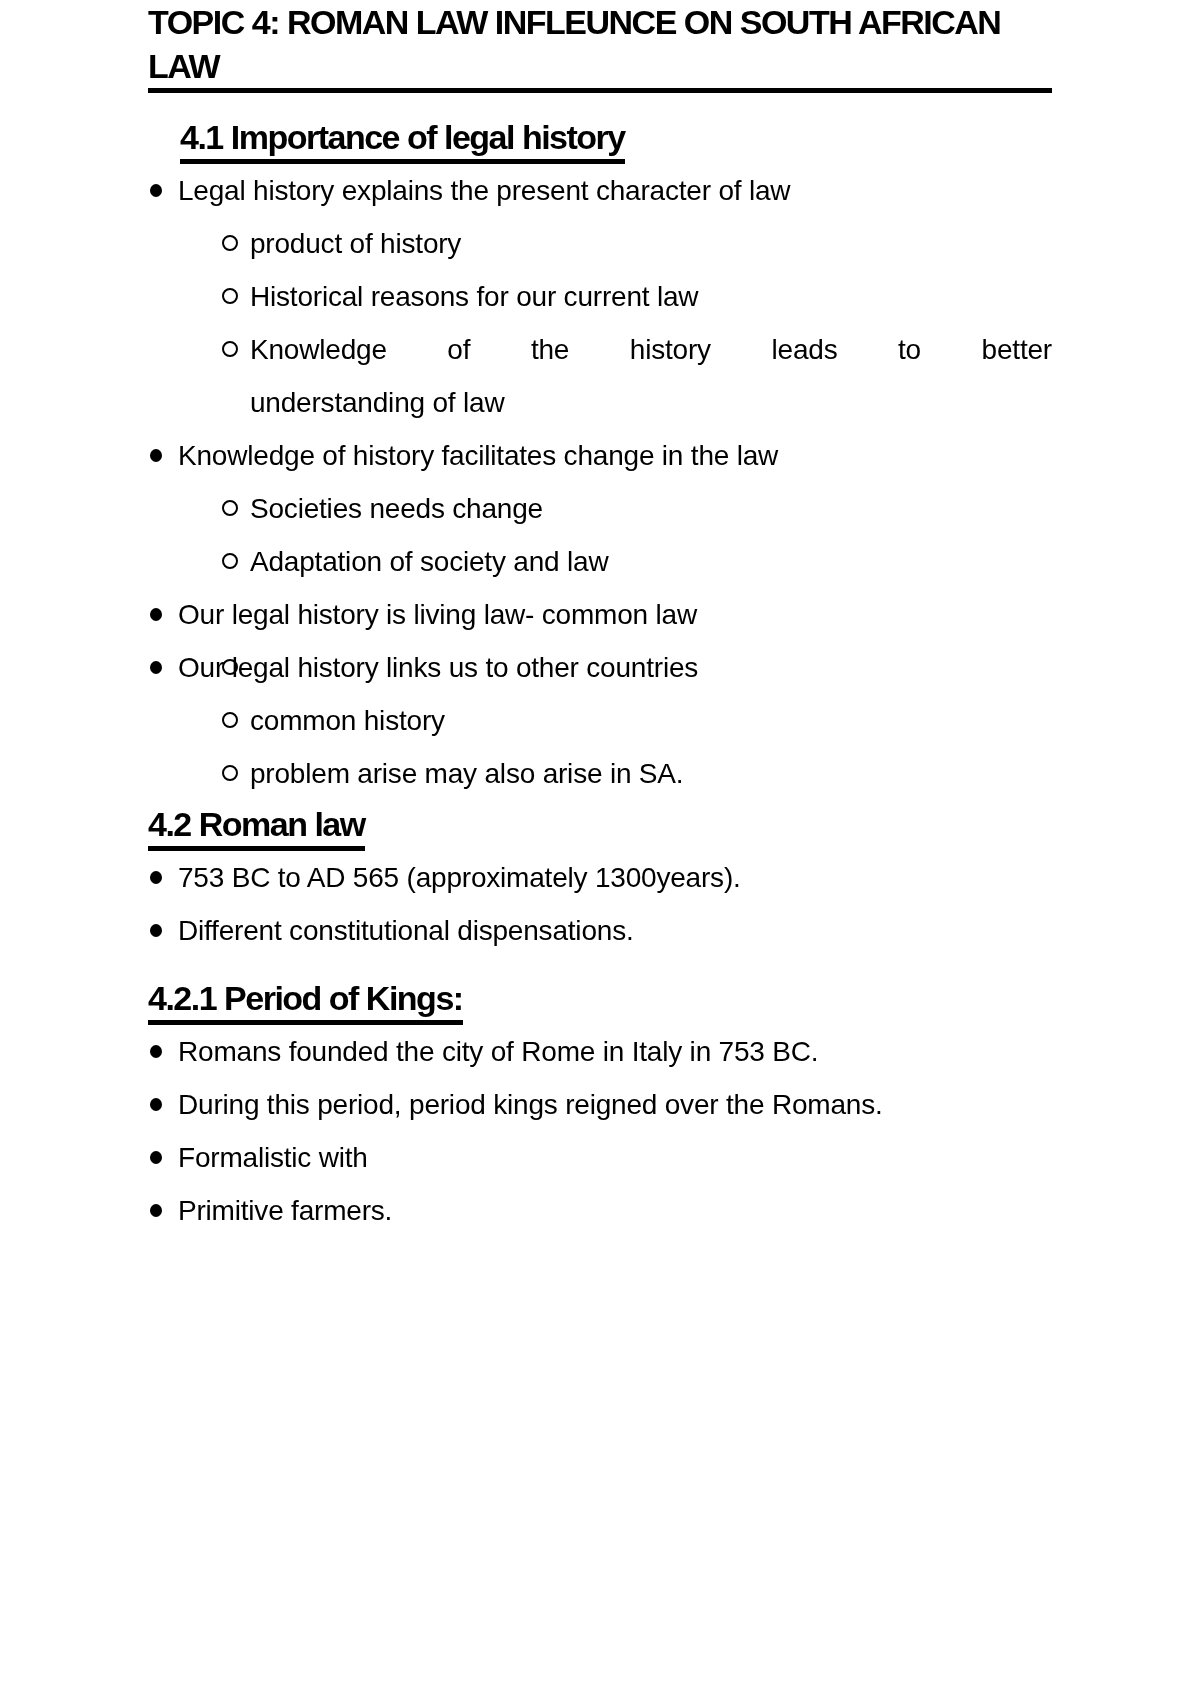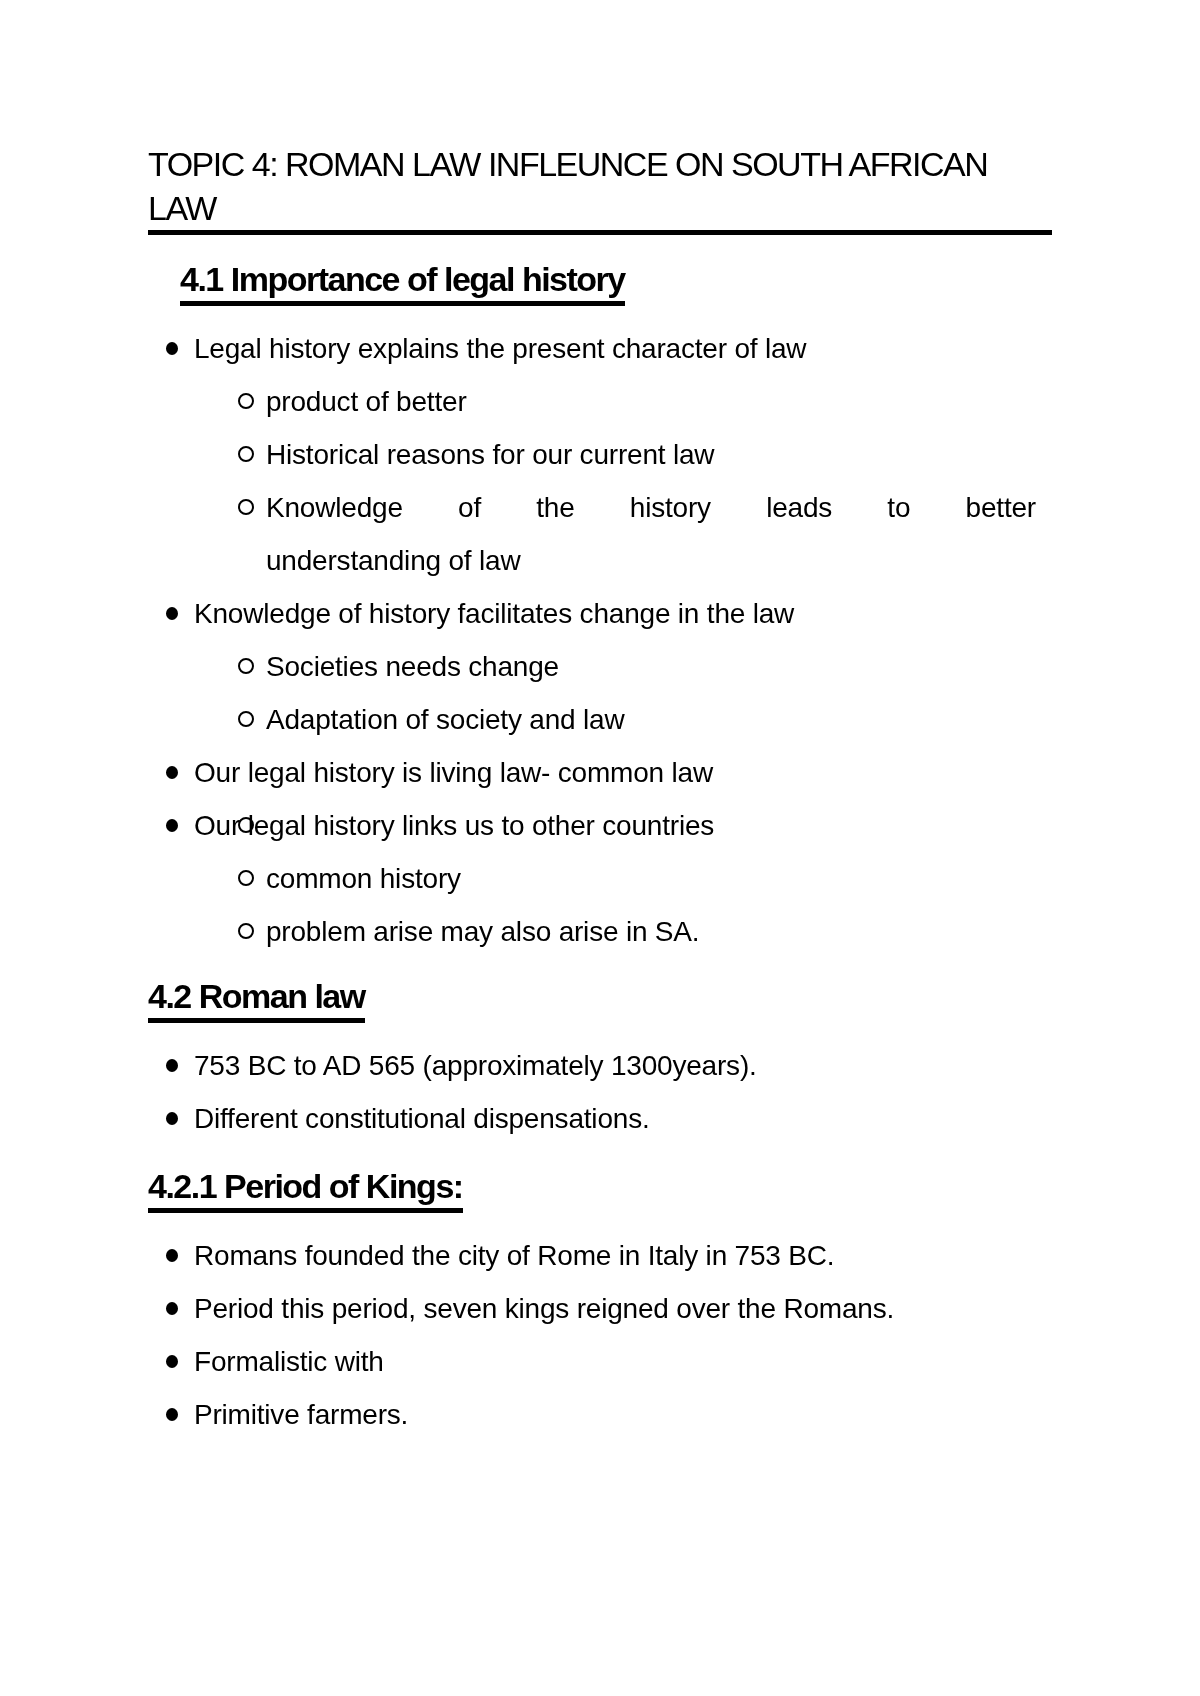--- a/index.html
+++ b/index.html
@@ -8,37 +8,36 @@
     width: 1200px;
     height: 1696px;
     background: #ffffff;
     color: #000000;
     font-family: "Liberation Sans", sans-serif;
     overflow: hidden;
   }
   .content { margin-left: 148px; width: 904px; }
 
   .doc-title {
-    margin-top: 142px;
     font-size: 34px;
-    font-weight: normal;
+    font-weight: bold;
     line-height: 44px;
     letter-spacing: -1.5px;
   }
   .h-sec { font-size: 34px; font-weight: bold; line-height: 44px; letter-spacing: -1.5px; }
   .h41 { margin-top: 22px; margin-left: 32px; }
   .h42 { margin-top: 2px; }
   .h421 { margin-top: 19px; }
   .uline {
     display: inline-block;
     border-bottom: 5px solid #000000;
     padding-bottom: 0px;
   }
 
-  ul.blist { list-style: none; margin: 16px; padding: 0; }
+  ul.blist { list-style: none; margin: 0; padding: 0; }
   .ul1 { margin-top: 24px; }
   .ul2 { margin-top: 16px; }
   .ul3 { margin-top: 22px; }
 
   li { position: relative; font-size: 28px; line-height: 53px; letter-spacing: -0.2px; }
   li.l1 { padding-left: 30px; }
   li.l1 .bullet {
     position: absolute; left: 2px; top: 20px;
     width: 12px; height: 13px; background: #000000; border-radius: 50%;
   }
@@ -65,21 +64,21 @@
       <span class="uline">4.1 Importance of legal history</span>
     </div>
 
     <ul class="blist ul1">
       <li class="l1">
         <span class="bullet"></span>
         <div class="tline">Legal history explains the present character of law</div>
       </li>
       <li class="l2">
         <span class="bullet"></span>
-        <div class="tline">product of better</div>
+        <div class="tline">product of history</div>
       </li>
       <li class="l2">
         <span class="bullet"></span>
         <div class="tline">Historical reasons for our current law</div>
       </li>
       <li class="l2">
         <span class="bullet"></span>
         <div class="tline jline">Knowledge of the history leads to better</div>
         <div class="tline">understanding of law</div>
       </li>
@@ -136,21 +135,21 @@
       <span class="uline">4.2.1 Period of Kings:</span>
     </div>
 
     <ul class="blist ul3">
       <li class="l1">
         <span class="bullet"></span>
         <div class="tline">Romans founded the city of Rome in Italy in 753 BC.</div>
       </li>
       <li class="l1">
         <span class="bullet"></span>
-        <div class="tline">Period this period, seven kings reigned over the Romans.</div>
+        <div class="tline">During this period, period kings reigned over the Romans.</div>
       </li>
       <li class="l1">
         <span class="bullet"></span>
         <div class="tline">Formalistic with</div>
       </li>
       <li class="l1">
         <span class="bullet"></span>
         <div class="tline">Primitive farmers.</div>
       </li>
     </ul>

